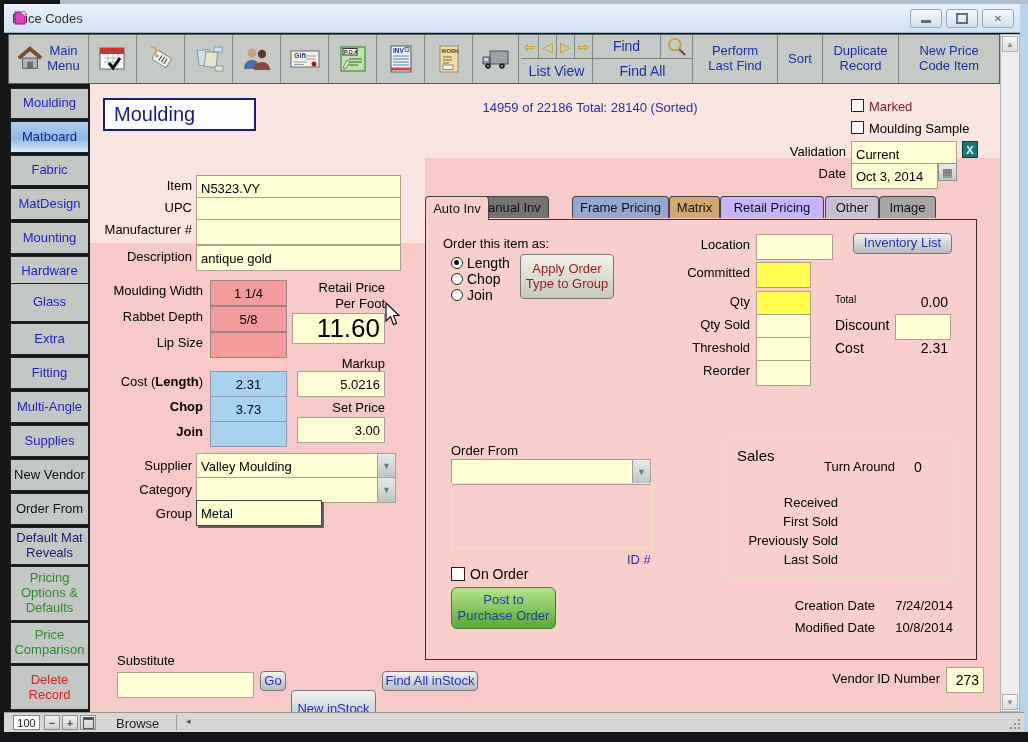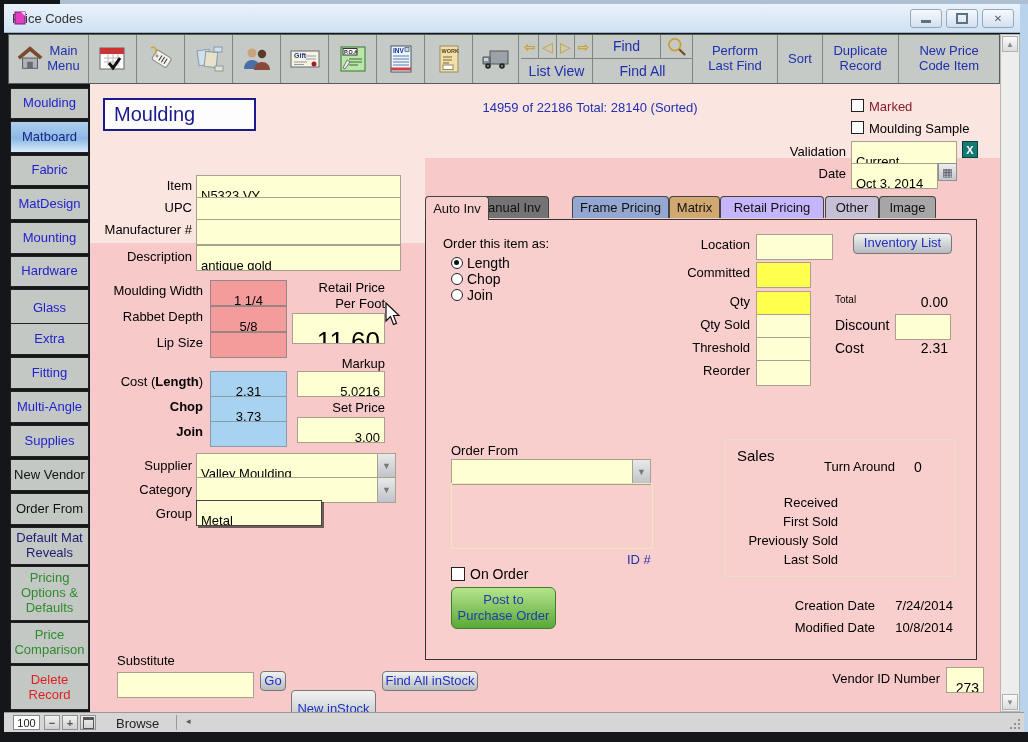--- a/index.html
+++ b/index.html
@@ -32,21 +32,21 @@
   .sbi.active{background:linear-gradient(#aecfee 0%,#8db8e4 55%,#d8edfc 100%);color:#15258a;}
   .sbi.c-black{color:#111;}
   .sbi.c-navy{color:#1c1c70;}
   .sbi.c-green{color:#2e8b2e;}
   .sbi.c-red{color:#e02020;}
   
   .mainbg{position:absolute;left:90px;top:84px;width:912px;height:628px;background:#f8c9c9;}
   .band{position:absolute;background:#fbe5e1;}
   
   .fld{position:absolute;background:#ffffd4;border:1px solid #a9a190;box-sizing:border-box;
-    display:flex;padding:12px 4px;font-size:13px;color:#000;overflow:hidden;}
+    display:flex;align-items:center;padding:12px 4px;font-size:13px;color:#000;overflow:hidden;}
   .fld.center{justify-content:center;}
   .fld.right{justify-content:flex-end;}
   .fld.pinkf{background:#f49c9c;border-color:#9a8484;}
   .fld.bluef{background:#a7d3f0;border-color:#8a9aac;}
   .fld.brightf{background:#ffff4d;}
   .fld.big{font-size:26px;}
   .lbl{position:absolute;font-size:13px;color:#000;white-space:nowrap;}
   .lbl.r{text-align:right;}
   .navy{color:#2230b0;}
   .darkred{color:#8b1a2a;}
@@ -251,21 +251,21 @@
     </div>
   <div class="sbi" style="top:188px;height:32px">
       <span>MatDesign</span>
     </div>
   <div class="sbi" style="top:222px;height:32px">
       <span>Mounting</span>
     </div>
   <div class="sbi" style="top:256px;height:31px">
       <span>Hardware</span>
     </div>
-  <div class="sbi" style="top:289px;height:39px">
+  <div class="sbi" style="top:283px;height:39px">
       <span>Glass</span>
     </div>
   <div class="sbi" style="top:323px;height:32px">
       <span>Extra</span>
     </div>
   <div class="sbi" style="top:357px;height:32px">
       <span>Fitting</span>
     </div>
   <div class="sbi" style="top:391px;height:32px">
       <span>Multi-Angle</span>
@@ -416,20 +416,23 @@
   <div class="tabpanel"></div>
 
   <div class="lbl" style="left:443px;top:236px;z-index:4;">Order this item as:</div>
   <div class="radio sel" style="left:451px;top:257px;z-index:4;"></div>
   <div class="lbl" style="left:467px;top:255px;z-index:4;font-size:14px;">Length</div>
   <div class="radio" style="left:451px;top:273px;z-index:4;"></div>
   <div class="lbl" style="left:467px;top:271px;z-index:4;font-size:14px;">Chop</div>
   <div class="radio" style="left:451px;top:289px;z-index:4;"></div>
   <div class="lbl" style="left:467px;top:287px;z-index:4;font-size:14px;">Join</div>
 
+  <div class="btn graytxt" style="left:520px;top:254px;width:94px;height:45px;z-index:4;background:linear-gradient(#f2f2ea,#c6cab8);">
+    <span><span>Apply Order</span><br><span>Type to Group</span></span>
+  </div>
 
   <div class="lbl r" style="left:650px;top:237px;width:100px;z-index:4;">Location</div>
   <div class="fld" style="left:756px;top:234px;width:77px;height:17px;z-index:4;"></div>
   <div class="btn" style="left:853px;top:233px;width:99px;height:21px;z-index:4;">
       <span>Inventory List</span>
     </div>
 
   <div class="lbl r" style="left:650px;top:265px;width:100px;z-index:4;">Committed</div>
   <div class="fld brightf" style="left:756px;top:262px;width:55px;height:17px;z-index:4;"></div>
 

